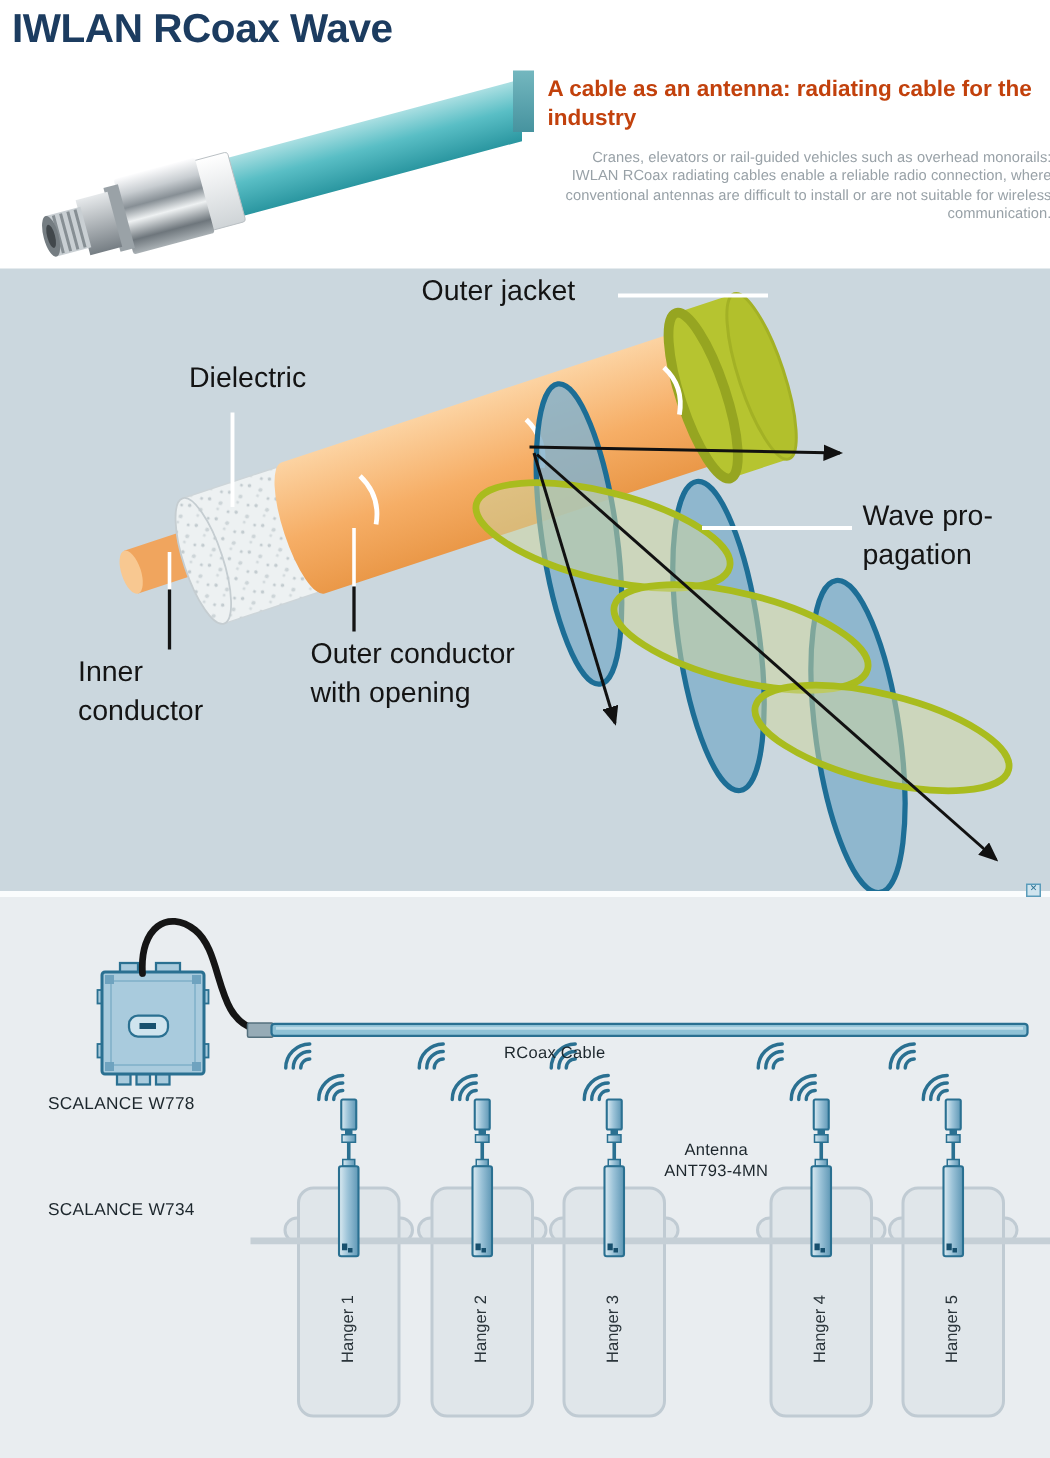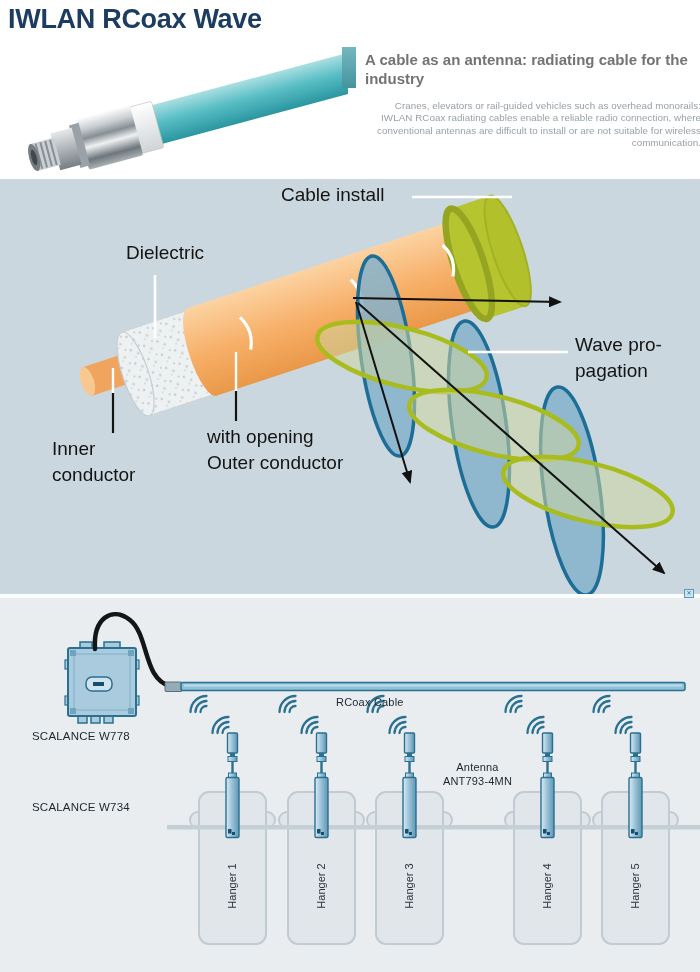--- a/index.html
+++ b/index.html
@@ -19,21 +19,21 @@
     color:#1c3c60;
   }
   #photo-wrap { left:0; top:33px; width:348px; height:146px; overflow:hidden; }
   #accent-bar {
     left:342px; top:47px; width:14px; height:41px;
     background:linear-gradient(#74b7bf,#46939f);
   }
   #intro-heading {
     left:365px; top:50px; width:330px;
     font-size:15px; font-weight:700; line-height:19px;
-    color:#737373;
+    color:#c2410c;
   }
   #intro-paragraph {
     left:365px; top:100px; width:336px;
     font-size:9.8px; line-height:12.4px; letter-spacing:0.05px;
     color:#98a1a7;
     text-align:right;
   }
 
   
   #diagram-section {
@@ -197,29 +197,29 @@
       <line x1="155" y1="275" x2="155" y2="338" stroke="#ffffff" stroke-width="2.6"></line>
       <line x1="113" y1="368" x2="113" y2="393" stroke="#ffffff" stroke-width="2.4"></line>
       <line x1="113" y1="393" x2="113" y2="433" stroke="#141414" stroke-width="2.2"></line>
       <line x1="236" y1="352" x2="236" y2="391" stroke="#ffffff" stroke-width="2.4"></line>
       <line x1="236" y1="391" x2="236" y2="421" stroke="#141414" stroke-width="2.2"></line>
       <line x1="468" y1="352" x2="568" y2="352" stroke="#ffffff" stroke-width="2.6"></line>
     </g>
   </svg>
 </div>
 
-<div class="abs diag-label" id="lbl-cable-jacket">Cable install</div>
+<div class="abs diag-label" id="lbl-cable-jacket">Outer jacket</div>
 <div class="abs diag-label" id="lbl-dielectric">Dielectric</div>
 <div class="abs diag-label" id="lbl-inner">
   <div>Inner</div>
   <div>conductor</div>
 </div>
 <div class="abs diag-label" id="lbl-outer">
+  <div>Outer conductor</div>
   <div>with opening</div>
-  <div>Outer conductor</div>
 </div>
 <div class="abs diag-label" id="lbl-wave">
   <div>Wave pro-</div>
   <div>pagation</div>
 </div>
 
 <div class="abs" id="schematic-section">
   <svg width="700" height="378" viewBox="0 594 700 378">
     <defs>
       <linearGradient id="antg" x1="0" y1="0" x2="1" y2="0">

